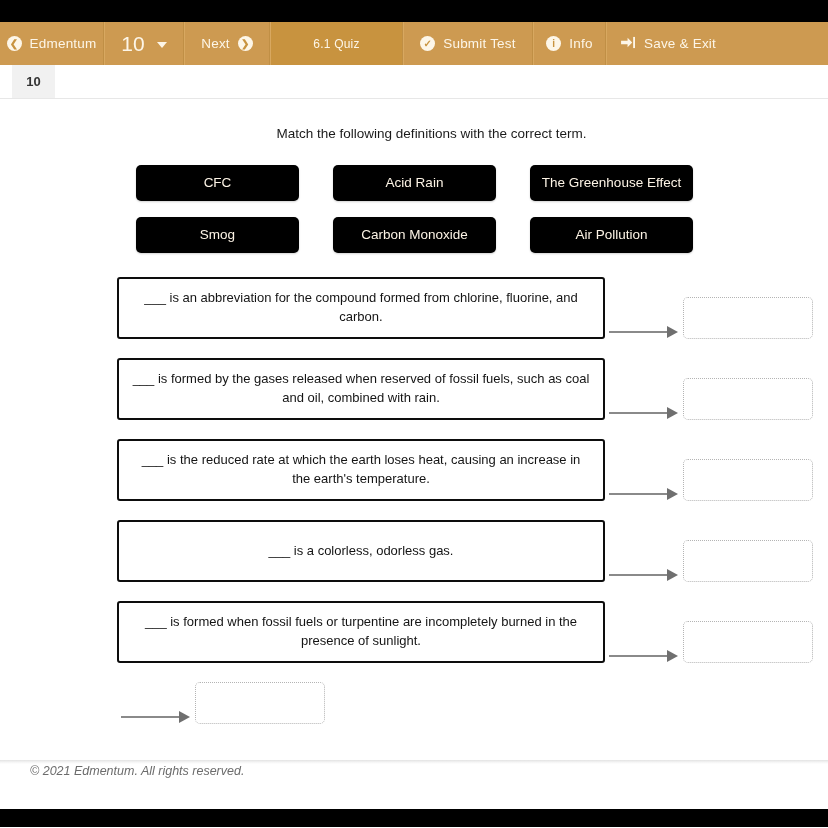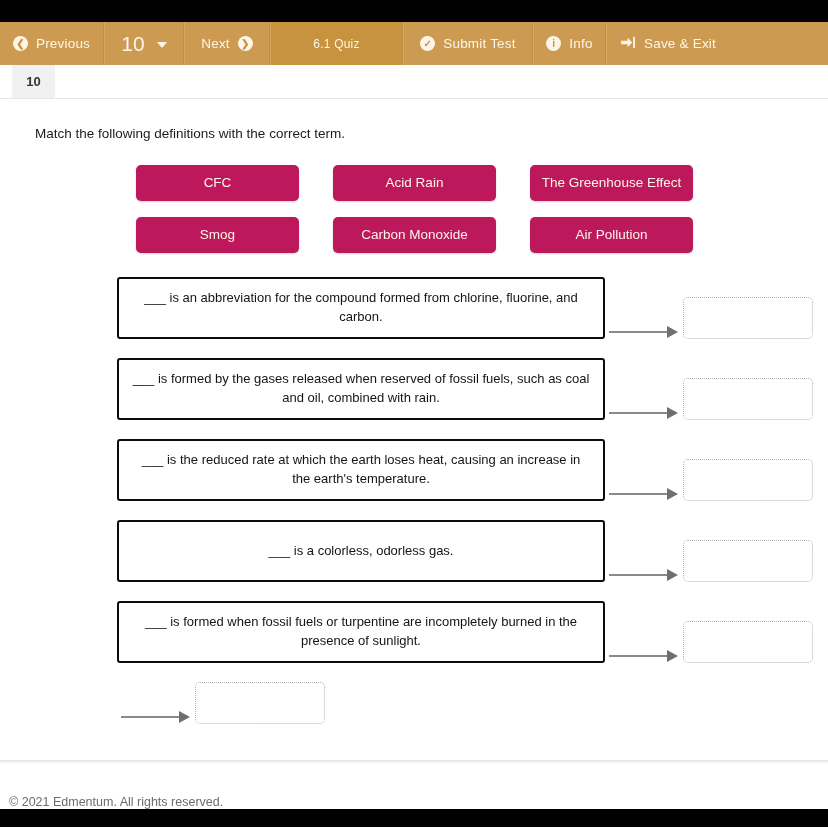--- a/index.html
+++ b/index.html
@@ -104,30 +104,31 @@
     justify-content: center;
     font-size: 13px;
     font-weight: bold;
     color: #333;
     margin-left: 12px;
   }
   .prompt {
     margin: 27px 0 0 35px;
     font-size: 13.5px;
     color: #1b1b1b;
+    text-align: center;
   }
 
   
   .tiles {
     margin: 24px 0 0 0;
     padding-left: 136px;
   }
   .tile-row { display: flex; margin-bottom: 16px; }
   .tile {
-    background: #be185d;
+    background: #000000;
     color: #fdf4e6;
     border-radius: 5px;
     height: 36px;
     line-height: 36px;
     text-align: center;
     font-size: 13.5px;
     box-shadow: 0 1px 2px rgba(0,0,0,.18);
     cursor: grab;
     overflow: hidden;
     white-space: nowrap;
@@ -186,41 +187,42 @@
     height: 4px;
     width: 100%;
     background: linear-gradient(to bottom, #e3e3e3, #f6f6f6 60%, #ffffff);
   }
 
   
   .footer {
     height: 45px;
     background: #ffffff;
     display: flex;
-    align-items: flex-end;
-    padding-left: 9px;
+    align-items: flex-start;
+    padding-left: 30px;
     font-size: 12.5px;
     color: #6c6c6c;
+    font-style: italic;
   }
   .bottombar {
     height: 18px;
     background: #000000;
     width: 100%;
   }
 </style>
 </head>
 <body>
 
 <div class="topbar"></div>
 
 <div class="toolbar">
 
   <div class="tb-item tb-prev">
     <span class="circ-icon">❮</span>
-    <span>Previous</span>
+    <span>Edmentum</span>
   </div>
 
   <div class="tb-item tb-num">
     <span class="numtxt">10</span>
     <span class="chev"></span>
   </div>
 
   <div class="tb-item tb-next">
     <span>Next</span>
     <span class="circ-icon">❯</span>

